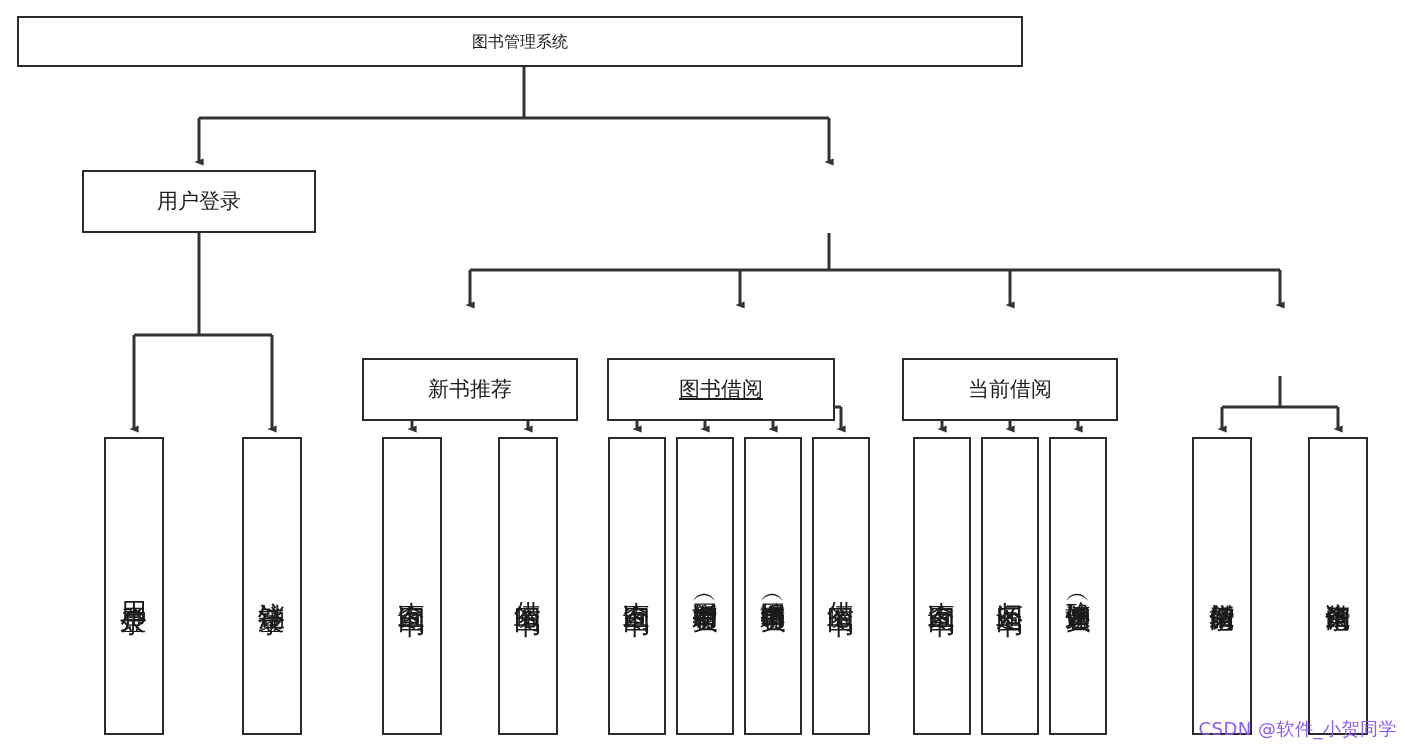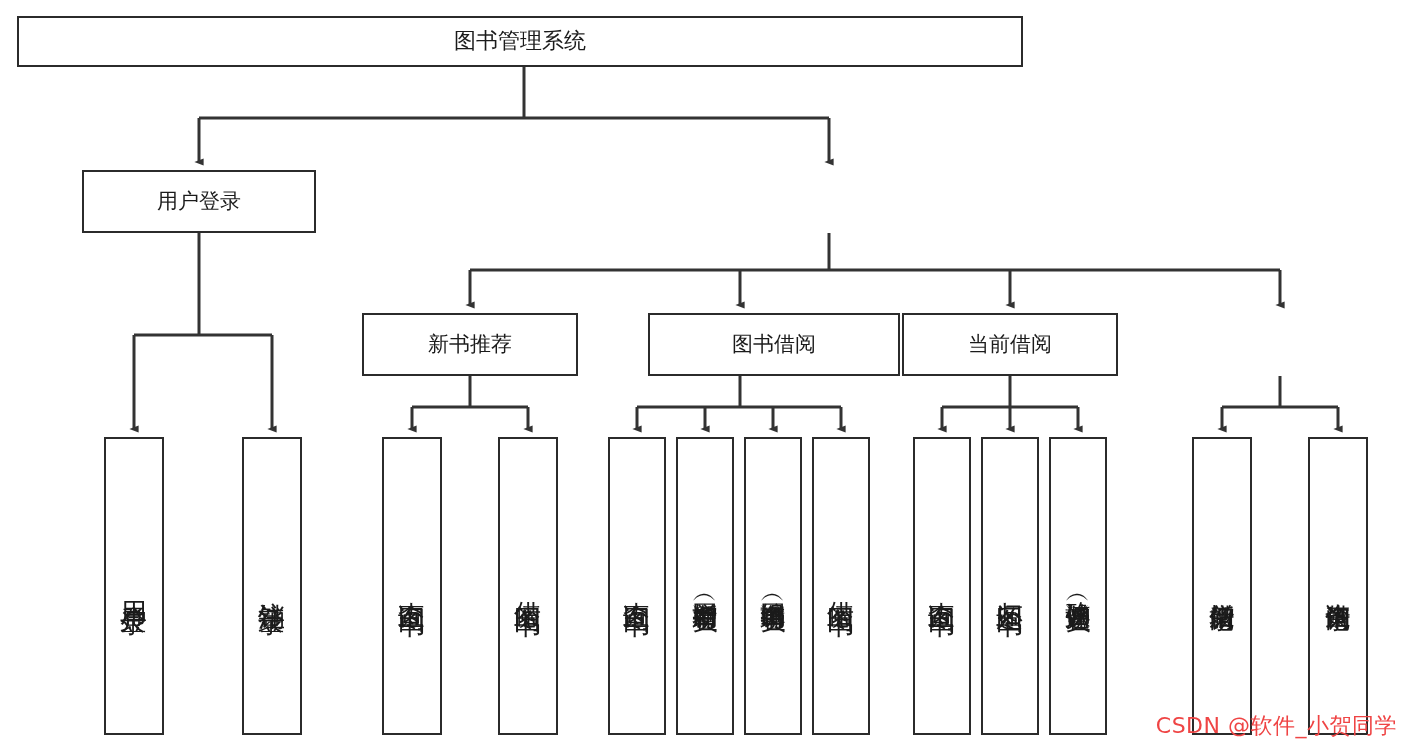--- a/index.html
+++ b/index.html
@@ -40,30 +40,31 @@
     line-height: 1.12;
     color: #1b1b1b;
   }
   .node.root {
     left: 17px;
     top: 16px;
     width: 1006px;
     height: 51px;
   }
   .node.root .node-label {
-    font-size: 22px;
+    font-size: 16px;
   }
   .node.level2 {
     height: 63px;
   }
   .node.level2 .node-label {
     font-size: 21px;
   }
   .node.level3 {
     height: 63px;
+    margin-top: 45px;
   }
   .node.level3 .node-label {
     font-size: 21px;
   }
   .node.leaf {
     top: 437px;
     height: 298px;
     align-items: center;
     justify-content: center;
   }
@@ -76,22 +77,22 @@
     white-space: nowrap;
   }
   .node.leaf.narrow .node-label {
     font-size: 25px;
     letter-spacing: 1px;
   }
   #watermark {
     position: absolute;
     right: 8px;
     bottom: 6px;
-    font-size: 22px;
-    color: #ef4444;
+    font-size: 18px;
+    color: #8b5cf6;
     letter-spacing: 0.5px;
     user-select: none;
     white-space: nowrap;
   }
 </style>
 </head>
 <body>
 
 <div id="canvas">
 
@@ -152,21 +153,21 @@
     <span class="node-label">图书管理系统</span>
   </div>
 
   <div class="node level2" style="left:82px; top:170px; width:234px;">
     <span class="node-label">用户登录</span>
   </div>
 
   <div class="node level3" style="left:362px; top:313px; width:216px;">
     <span class="node-label">新书推荐</span>
   </div>
-  <div class="node level3" style="left:648px; top:313px; width:252px;">
+  <div class="node level3" style="left:607px; top:313px; width:228px;text-decoration:underline;">
     <span class="node-label">图书借阅</span>
   </div>
   <div class="node level3" style="left:902px; top:313px; width:216px;">
     <span class="node-label">当前借阅</span>
   </div>
 
   <div class="node leaf" style="left:104px; width:60px;">
     <span class="node-label">用户登录</span>
   </div>
   <div class="node leaf" style="left:242px; width:60px;">

